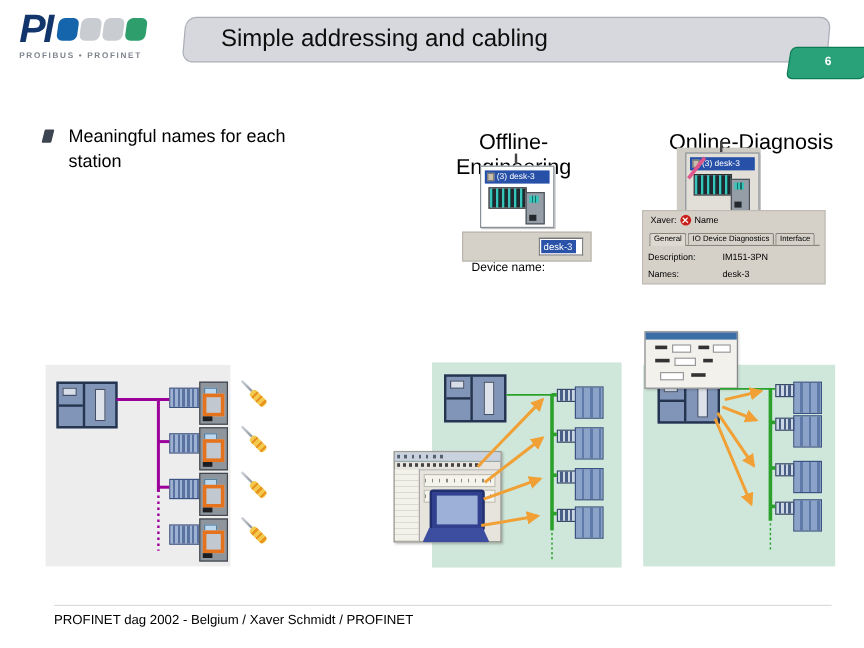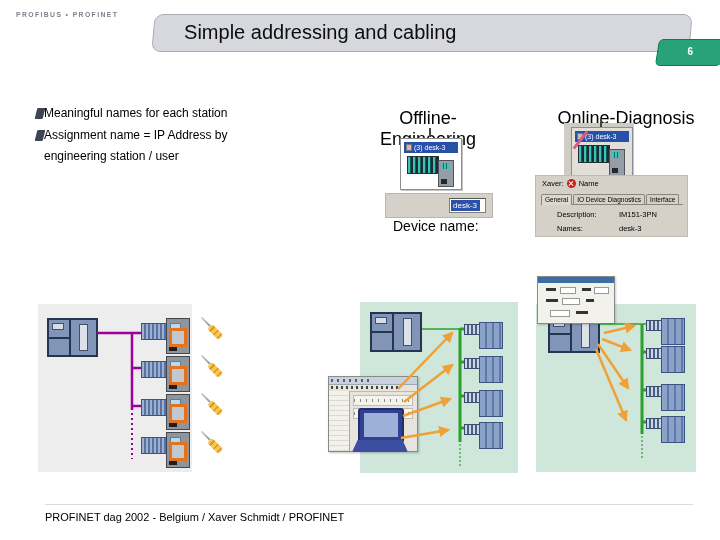--- a/index.html
+++ b/index.html
@@ -21,21 +21,21 @@
   .banner{left:153px;top:14px;width:536px;height:36px;background:#d6d8dd;
           border:1px solid #a9adb5;border-radius:9px;transform:skewX(-5deg)}
   .banner-text{transform:skewX(5deg);font-size:20px;color:#0d0d0d;line-height:34px;padding-left:30px;white-space:nowrap}
   .badge{left:657px;top:39px;width:64px;height:25px;background:#2aa279;border-radius:5px;
          transform:skewX(-9deg);border:1px solid #0c7c55;z-index:6}
   .badge-text{transform:skewX(9deg);color:#fff;font-size:10px;font-weight:bold;text-align:center;line-height:23px}
 
   
   .textblock{left:36px;top:102px;width:310px}
   .tb-head{font-size:18px;font-weight:bold;margin:0 0 5px 0}
-  .bullet{display:flex;margin:1px 0;font-size:12px;line-height:21px}
+  .bullet{display:flex;gap:13px;margin:1px 0;font-size:15px;line-height:21px}
   .bullet-marker{flex:0 0 8px;width:8px;height:11px;background:#3d4551;transform:skewX(-14deg);
                  margin-top:5px;border-radius:1px}
   .bullet-text{width:228px}
 
   .sec-label{font-size:18px;text-align:center;width:140px}
   .lbl-offline{left:358px;top:108px}
   .lbl-online{left:556px;top:108px}
 
   
   .tick{width:2px;height:9px;background:#444}
@@ -53,38 +53,38 @@
            background:repeating-linear-gradient(90deg,#38c4ba 0 2px,#0d5f58 2px 3px,#22282e 3px 5px)}
   .di-head{position:absolute;left:37px;top:21px;width:14px;height:25px;background:#959da6;border:1px solid #4e545a}
   .di-head::before{content:"";position:absolute;left:2px;top:2px;width:8px;height:6px;
            background:repeating-linear-gradient(90deg,#38c4ba 0 2px,#1a6b64 2px 3px)}
   .di-head::after{content:"";position:absolute;left:2px;bottom:2px;width:6px;height:5px;background:#23282d}
   .di-slash{position:absolute;left:7px;top:1px;width:3px;height:22px;background:#e0568c;
             transform:rotate(38deg);z-index:3}
 
   
   .dn-panel{left:385px;top:193px;width:108px;height:25px;background:#d5d1c9;border:1px solid #bab6ae;box-sizing:border-box}
-  .dn-label{position:absolute;left:7px;top:24px;font-size:14px}
+  .dn-label{position:absolute;left:7px;top:24px;font-size:10px}
   .dn-input{position:absolute;right:6px;top:4px;width:37px;height:15px;background:#fff;
             border:1px solid #808080;border-top-color:#555;box-sizing:border-box}
   .dn-sel{position:absolute;left:1px;top:1px;bottom:1px;right:5px;background:#2a52a8;color:#fff;
           font-size:8px;line-height:11px;padding-left:2px}
 
   
   .diag-panel{left:535px;top:175px;width:153px;height:62px;background:#d5d1c9;border:1px solid #c0bcb4;box-sizing:border-box}
   .status-row{position:absolute;left:6px;top:3px;display:flex;align-items:center;gap:3px;font-size:7.5px}
   .err-icon{position:relative;width:9px;height:9px;background:#c8201a;border-radius:50%}
   .err-icon::before,.err-icon::after{content:"";position:absolute;left:1.5px;right:1.5px;top:4px;height:1.3px;background:#fff}
   .err-icon::before{transform:rotate(45deg)}.err-icon::after{transform:rotate(-45deg)}
   .tab-row{position:absolute;left:5px;top:15px;right:4px;height:13px;display:flex;gap:1px;
            align-items:flex-end;border-bottom:1px solid #8a867e}
   .tab{font-size:6.5px;padding:1px 3px;border:1px solid #8a867e;border-bottom:none;background:#d5d1c9;
        border-radius:2px 2px 0 0;white-space:nowrap}
   .tab.active{background:#ddd9d1;position:relative;top:1px;padding-bottom:2px}
-  .fields{position:absolute;left:21px;top:34px;right:4px;font-size:7.5px}
+  .fields{position:absolute;left:4px;top:34px;right:4px;font-size:7.5px}
   .field-row{display:flex;margin-bottom:5px}
   .f-label{width:62px}
 
   
   .box-gray{left:38px;top:304px;width:154px;height:168px;background:#ededed}
   .box-mint{background:#cfe7da}
   .m1{left:360px;top:302px;width:158px;height:171px}
   .m2{left:536px;top:304px;width:160px;height:168px}
 
   .plc{background:#8095b8;border:2px solid #26354f;box-sizing:border-box}
@@ -148,38 +148,41 @@
   
   .footer-line{left:45px;top:504px;width:648px;height:1px;background:#dcdcdc}
   .footer-text{left:45px;top:511px;font-size:11px}
 </style>
 </head>
 <body>
 
 <div>
 
   <div class="abs logo">
+    <div class="logo-row">
+      <span class="logo-pi">PI</span>
+      <span class="tile t1"></span>
+      <span class="tile t2"></span>
+      <span class="tile t3"></span>
+      <span class="tile t4"></span>
+    </div>
     <div class="logo-sub">PROFIBUS • PROFINET</div>
   </div>
 
   <div class="abs banner">
     <div class="banner-text">Simple addressing and cabling</div>
   </div>
   <div class="abs badge">
     <div class="badge-text">6</div>
   </div>
 
   <div class="abs textblock">
     <div class="bullet">
       <span class="bullet-marker"></span>
       <span class="bullet-text">Meaningful names for each station</span>
-    </div>
-    <div class="bullet">
-      <span class="bullet-marker"></span>
-      <span class="bullet-text">Assignment name = IP Address by engineering station / user</span>
     </div>
   </div>
 
   <div class="abs sec-label lbl-offline">Offline-Engineering</div>
   <div class="abs sec-label lbl-online">Online-Diagnosis</div>
 
   <div class="abs tick tick-offline"></div>
   <div class="abs dev-icon dev-offline">
     <div class="di-title">
       <span class="di-mini"></span>

